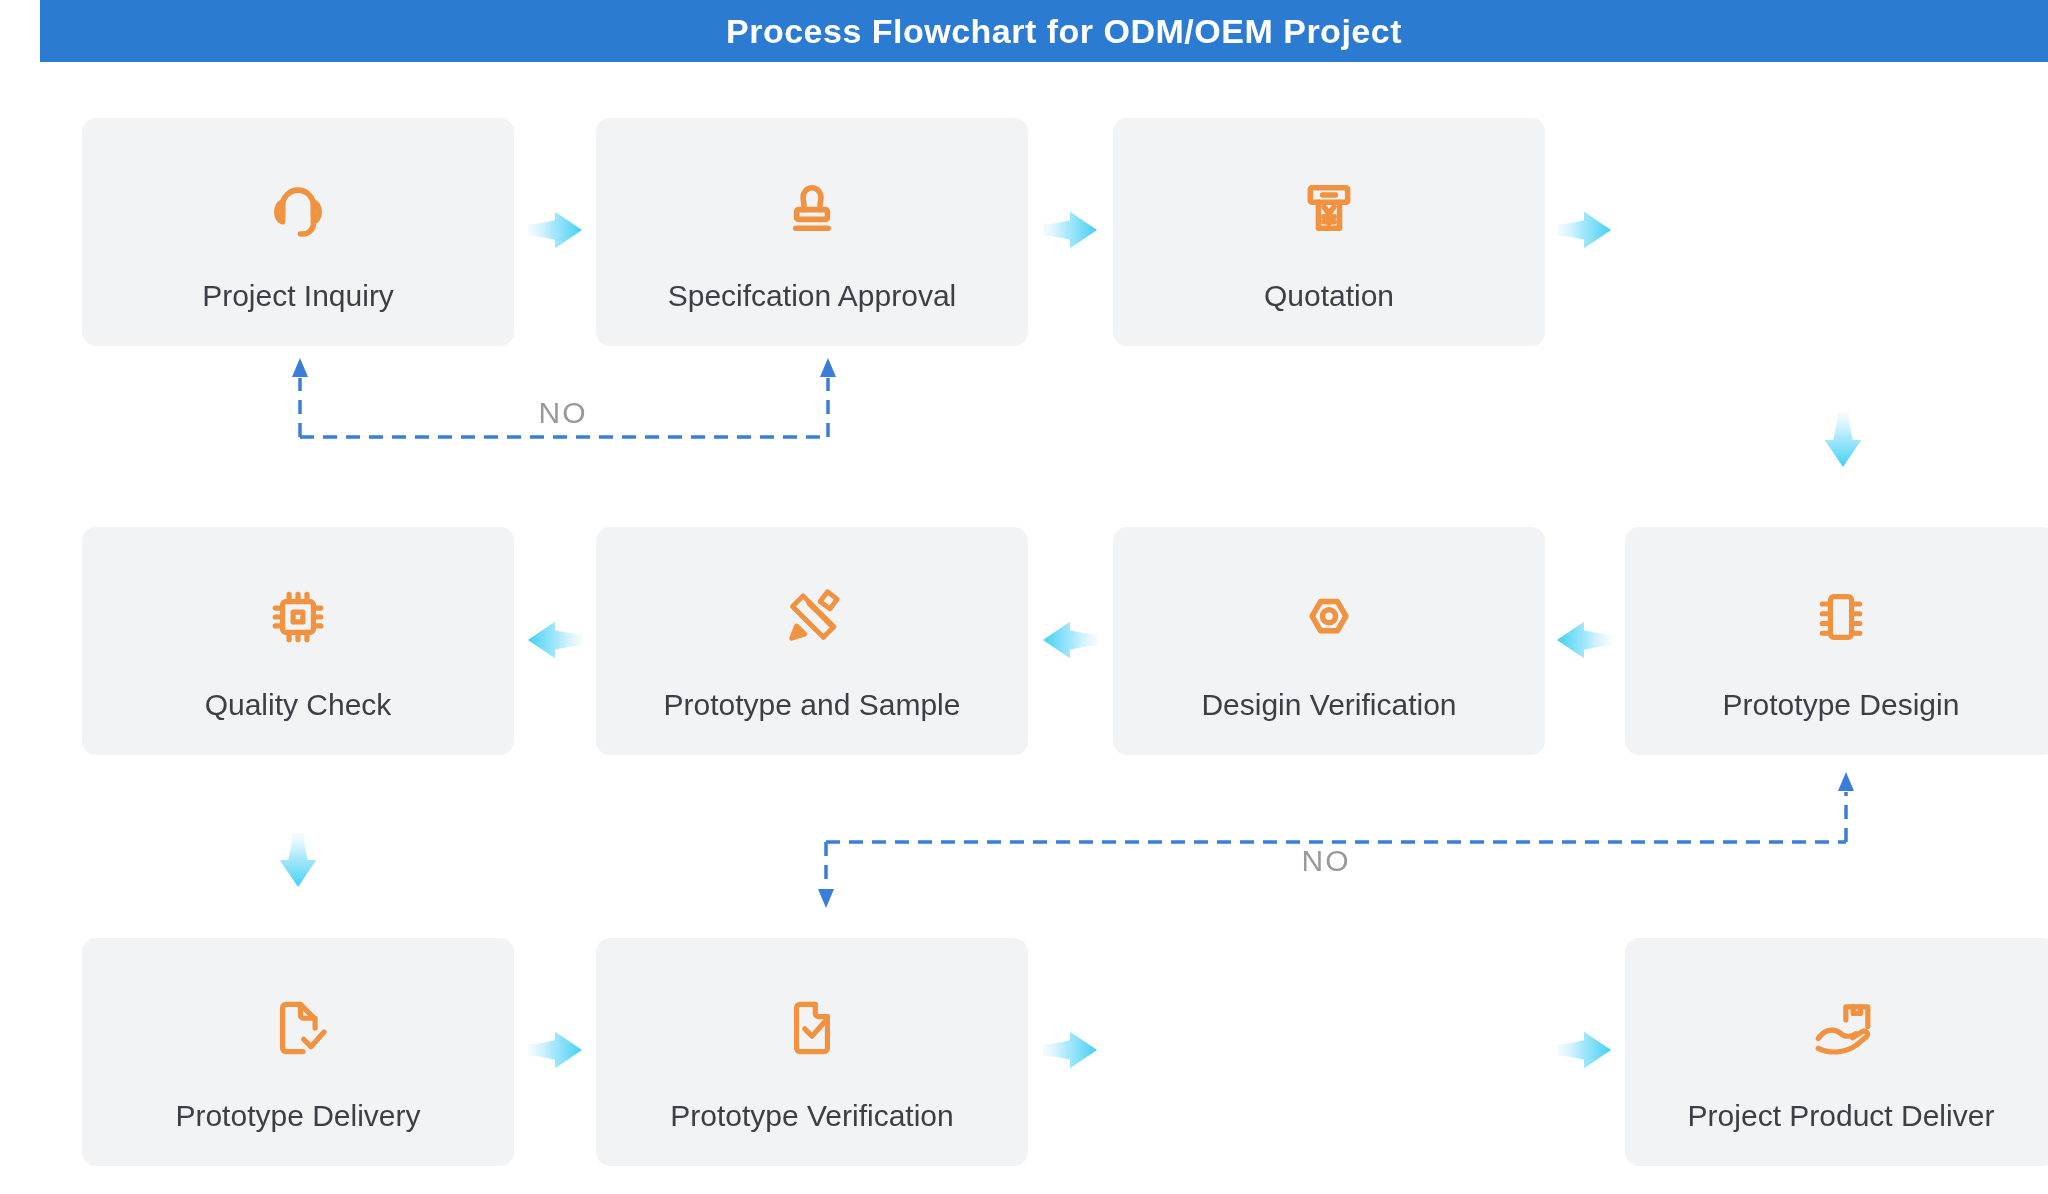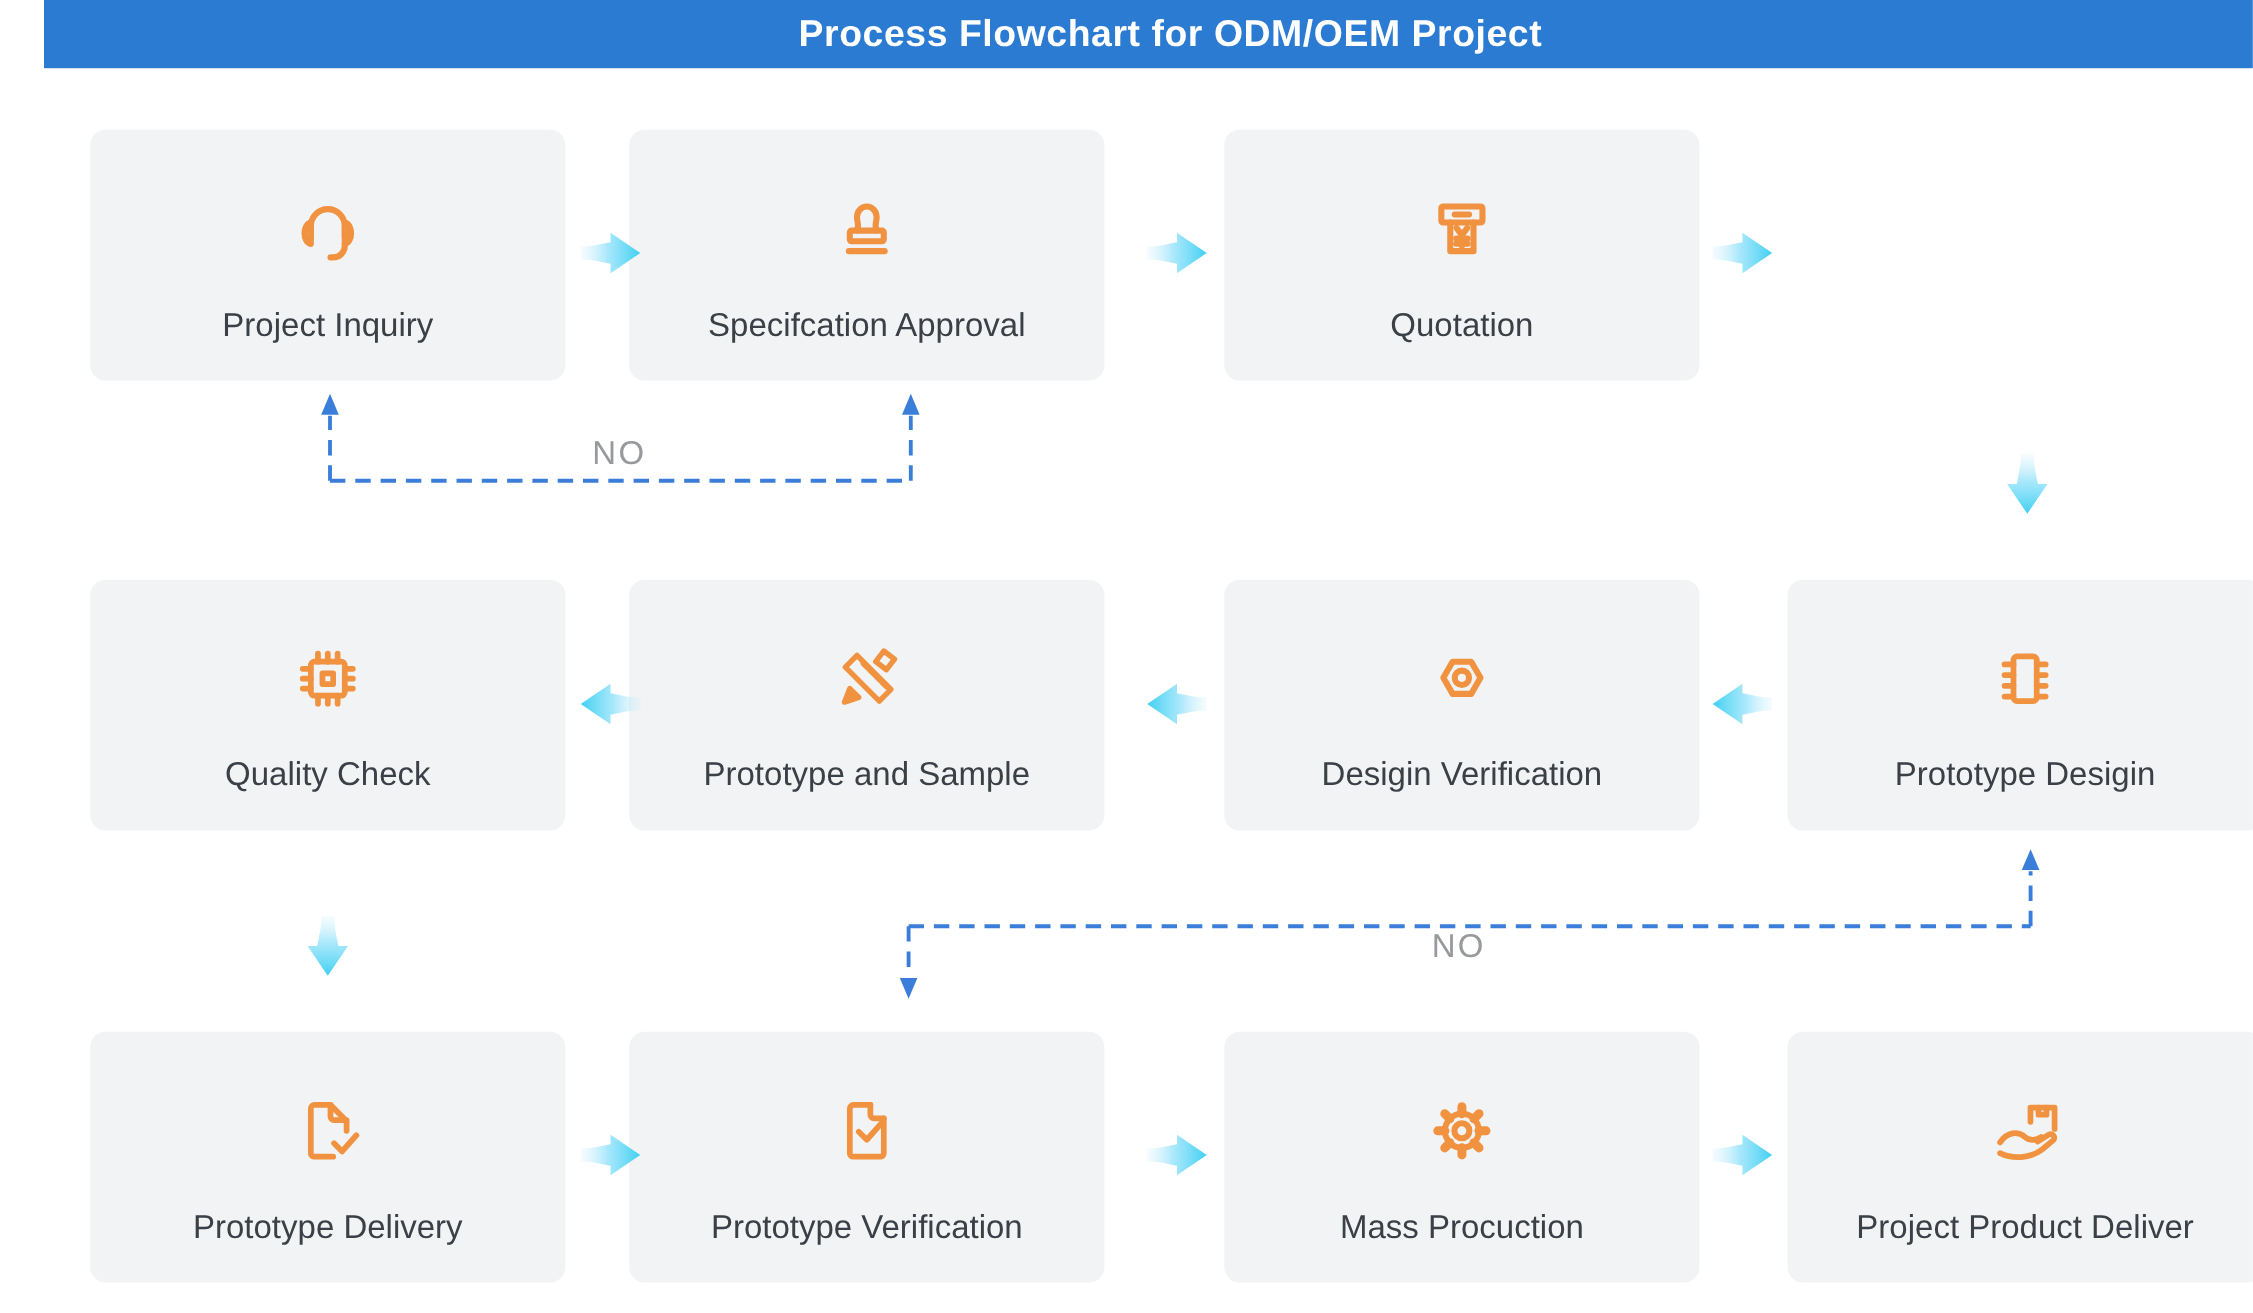--- a/index.html
+++ b/index.html
@@ -13,21 +13,21 @@
     position:absolute;left:0;top:0;width:2048px;height:62px;background:#2b7bd3;
     display:flex;align-items:center;justify-content:center;
   }
   .header .title{color:#ffffff;font-size:34px;font-weight:700;letter-spacing:.5px;}
   
   .card{
     position:absolute;width:432px;height:228px;background:#f2f3f5;border-radius:14px;
     display:flex;flex-direction:column;align-items:center;justify-content:center;
     gap:32px;padding-top:18px;box-sizing:border-box;
   }
-  .c1{left:42px}.c2{left:532px}.c3{left:1073px}.c4{left:1585px}
+  .c1{left:42px}.c2{left:556px}.c3{left:1073px}.c4{left:1585px}
   .r1{top:118px}.r2{top:527px}.r3{top:938px}
   .icon{width:78px;height:78px;color:#f0923f;flex:0 0 auto;}
   .icon svg{width:100%;height:100%;display:block;}
   .card .label{font-size:30px;color:#3b4046;white-space:nowrap;}
   
   .flow{position:absolute;width:58px;height:52px;}
   .flow svg{width:100%;height:100%;display:block;}
   .flow.left{transform:scaleX(-1);}
   .flow.down{transform:rotate(90deg);}
   
@@ -157,39 +157,20 @@
     <div class="icon">
       <svg viewBox="0 0 48 48" fill="none" stroke="currentColor" stroke-width="3.2" stroke-linecap="round" stroke-linejoin="round">
         <path d="M26 9.5 H16.5 a2 2 0 0 0 -2 2 v25 a2 2 0 0 0 2 2 h15 a2 2 0 0 0 2 -2 V17"></path>
         <path d="M26 9.5 V15 a2 2 0 0 0 2 2 h5.5"></path>
         <path d="M19.5 24.5 l4.5 4.5 8 -9"></path>
       </svg>
     </div>
     <span class="label">Prototype Verification</span>
   </div>
 
-  <div class="card c3 r3">
-    <div class="icon">
-      <svg viewBox="0 0 48 48" fill="none" stroke="currentColor" stroke-width="3.4" stroke-linecap="round" stroke-linejoin="round">
-        <circle cx="24" cy="24" r="9.5"></circle>
-        <circle cx="24" cy="24" r="4.2"></circle>
-        <g stroke-width="5">
-          <path d="M33.5 24 h4"></path>
-          <path d="M30.7 30.7 l2.9 2.9"></path>
-          <path d="M24 33.5 v4"></path>
-          <path d="M17.3 30.7 l-2.9 2.9"></path>
-          <path d="M14.5 24 h-4"></path>
-          <path d="M17.3 17.3 l-2.9 -2.9"></path>
-          <path d="M24 14.5 v-4"></path>
-          <path d="M30.7 17.3 l2.9 -2.9"></path>
-        </g>
-      </svg>
-    </div>
-    <span class="label">Mass Procuction</span>
-  </div>
 
   <div class="card c4 r3">
     <div class="icon">
       <svg viewBox="0 0 48 48" fill="none" stroke="currentColor" stroke-width="3.2" stroke-linecap="round" stroke-linejoin="round">
         <path d="M27 19 v-8 h13.5 v12"></path>
         <path d="M31.5 11 v4 h4.5 v-4"></path>
         <path d="M10 30.5 C14 24.5 20 24 24 27.5 C26.5 29.7 30.5 29.5 33 27.5"></path>
         <path d="M10 36.5 C17 40 27 39.5 33.5 34.5 L39.5 29.5 C41.5 27.8 39.5 24.8 37 26.3 L31 30"></path>
       </svg>
     </div>

